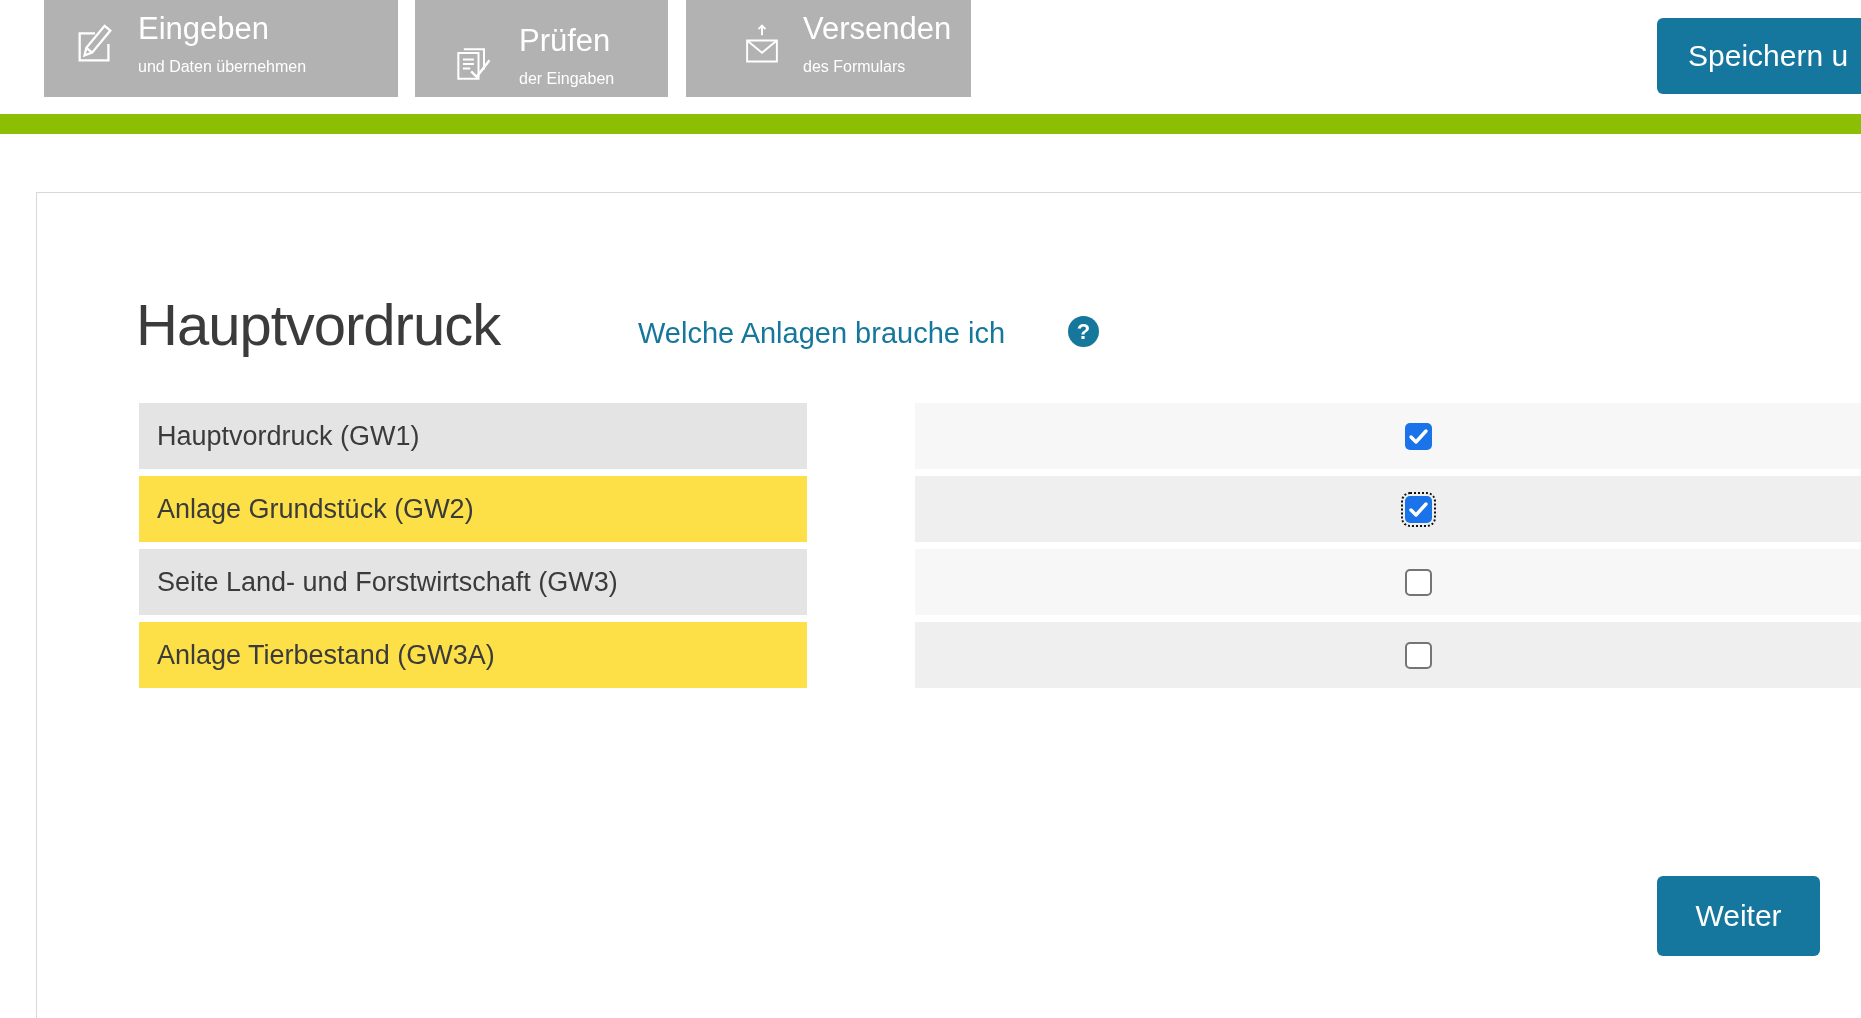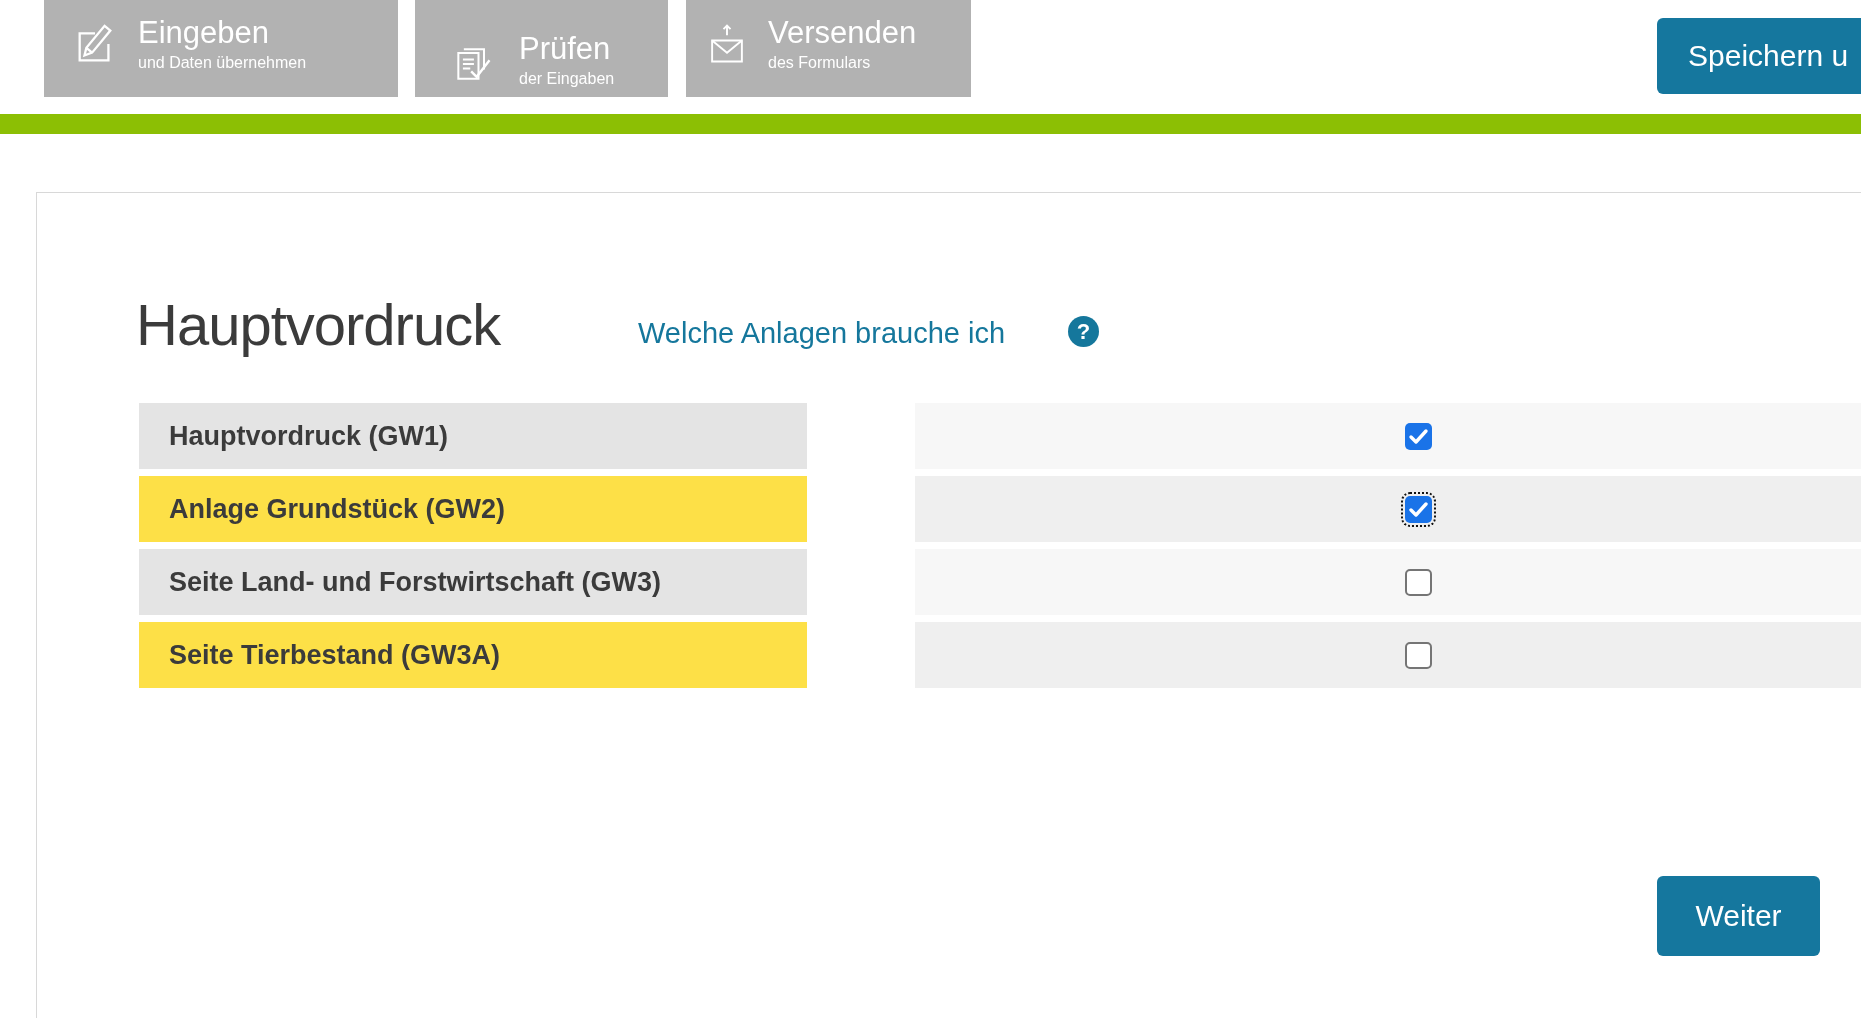--- a/index.html
+++ b/index.html
@@ -7,28 +7,28 @@
   body { font-family:"Liberation Sans", sans-serif; color:#3b3b3b; }
 
   .screen { position:relative; width:1861px; height:1018px; overflow:hidden; background:#fff; }
 
   
   .step {
     position:absolute; top:0; height:97px; background:#b2b2b2; color:#fff;
     display:flex; align-items:center; padding-bottom:10px; cursor:pointer;
   }
   .step .icon-box { flex:0 0 auto; display:flex; align-items:center; }
-  .step .txt { display:flex; flex-direction:column; line-height:1.08; }
+  .step .txt { display:flex; flex-direction:column; line-height:1.08;gap:8px; }
   .step .t1 { font-size:31px; }
   .step .t2 { font-size:16px; margin-top:4px; }
   #step1 { left:44px;  width:354px; padding-left:28px; }
   #step1 .txt { margin-left:20px; }
   #step2 { left:415px; width:253px; padding-left:36px;align-items:flex-end; }
   #step2 .txt { margin-left:24px; }
-  #step3 { left:686px; width:285px; padding-left:20px; }
+  #step3 { left:686px; width:285px; padding-left:55px; }
   #step3 .txt { margin-left:20px; }
 
   .btn-teal {
     background:#15779e; color:#fff; border:none; border-radius:6px;
     font-family:"Liberation Sans", sans-serif; cursor:pointer;
   }
   #save-btn {
     position:absolute; left:1657px; top:18px; width:290px; height:76px;
     font-size:30px; text-align:left; padding-left:31px;
   }
@@ -53,22 +53,22 @@
   .help-badge {
     position:absolute; left:1031px; top:123px; width:31px; height:31px; border-radius:50%;
     background:#15779c; color:#fff; font-size:22px; font-weight:bold;
     display:flex; align-items:center; justify-content:center; cursor:pointer;
   }
 
   
   .sel-row { position:absolute; left:102px; height:66px; }
   .sel-row .label-cell {
     position:absolute; left:0; top:0; width:668px; height:66px;
-    display:flex; align-items:center; padding-left:30px;
-    font-weight:bold; font-size:27px; color:#3b3b3b;
+    display:flex; align-items:center; padding-left:18px;
+    font-weight:normal; font-size:27px; color:#3b3b3b;
   }
   .sel-row .value-cell {
     position:absolute; left:776px; top:0; width:1006px; height:66px;
     display:flex; align-items:center; justify-content:center;
   }
   .sel-row.odd  .label-cell { background:#e4e4e4; }
   .sel-row.odd  .value-cell { background:#f7f7f7; }
   .sel-row.even .label-cell { background:#fde047; }
   .sel-row.even .value-cell { background:#efefef; }
   #row1 { top:210px; } #row2 { top:283px; } #row3 { top:356px; } #row4 { top:429px; }
@@ -174,21 +174,21 @@
     </div>
 
     <div class="sel-row odd" id="row3">
       <div class="label-cell">Seite Land- und Forstwirtschaft (GW3)</div>
       <div class="value-cell">
         <span class="cbx unchecked"></span>
       </div>
     </div>
 
     <div class="sel-row even" id="row4">
-      <div class="label-cell">Seite Tierbestand (GW3A)</div>
+      <div class="label-cell">Anlage Tierbestand (GW3A)</div>
       <div class="value-cell">
         <span class="cbx unchecked"></span>
       </div>
     </div>
 
 
     <button class="btn-teal" id="next-btn">Weiter</button>
   </div>
 
 </div>

